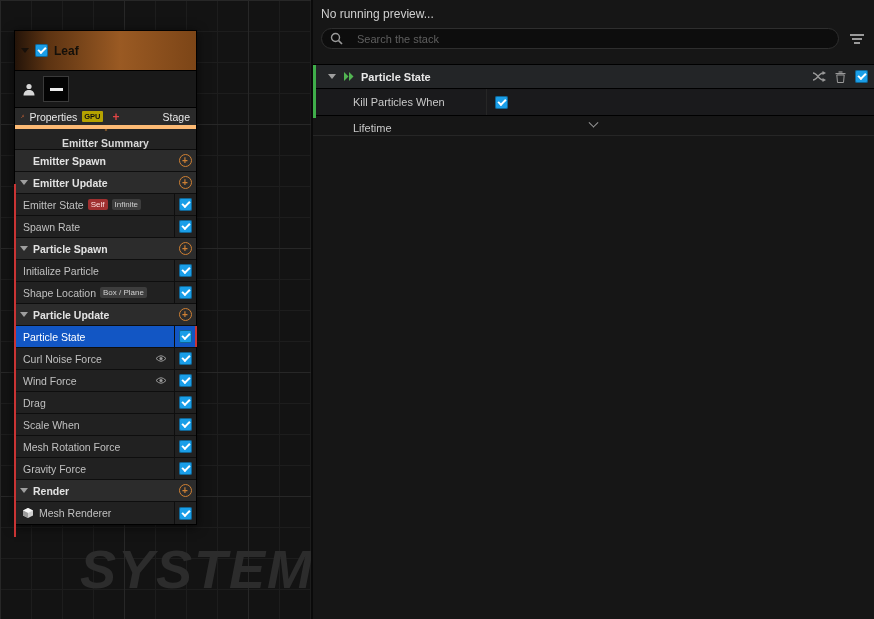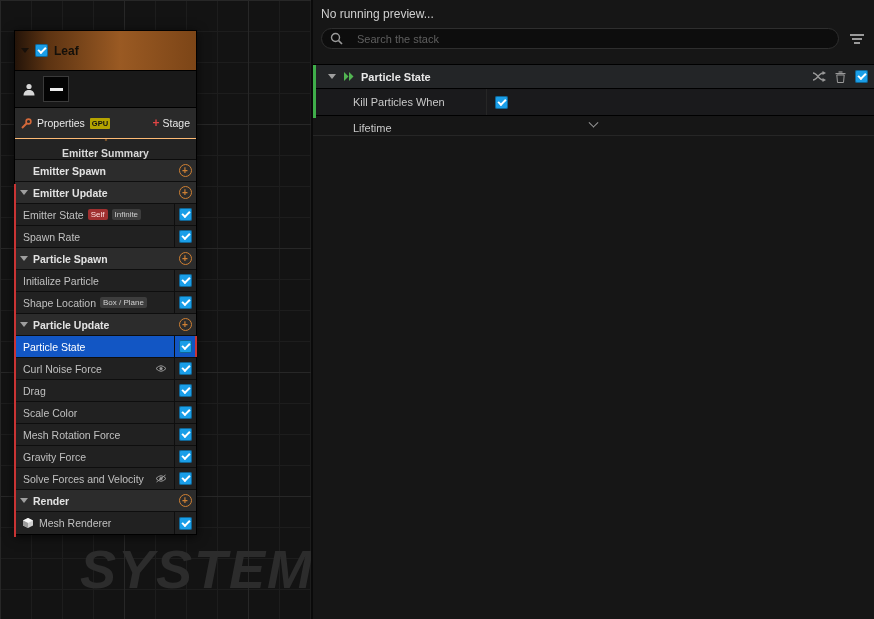--- a/index.html
+++ b/index.html
@@ -38,28 +38,28 @@
     display:flex; align-items:center; gap:6px; padding:0 6px;
   }
   .node-title { font-size:12px; font-weight:700; color:#14100a; }
 
   .thumb-row { height:37px; background:#191919; border-bottom:1px solid #000;
                display:flex; align-items:center; gap:8px; padding:0 8px; }
   .thumb { width:26px; height:26px; background:#040404; border:1px solid #3a3a3a;
            display:flex; align-items:center; justify-content:center; }
   .thumb .dash { width:13px; height:3px; background:#ececec; }
 
-  .props-row { height:31px; background:#2a2a2a; border-bottom:1px solid #fdba74;
+  .props-row { height:21px; background:#2a2a2a; border-bottom:4px solid #fdba74;
                display:flex; align-items:center; gap:5px; padding:0 6px; }
   .props-label { font-size:10.5px; color:#e8e8e8; }
   .gpu-badge { font-size:7.5px; font-weight:700; color:#101010; background:#b5a300;
                padding:1px 2px; border-radius:1px; }
   .stage-btn { display:flex; align-items:center; gap:3px; cursor:default; }
   .red-plus { color:#e04545; font-weight:700; font-size:12px; line-height:10px; }
-  .stage-label { font-size:10.5px; color:#e8e8e8; }
+  .stage-label { font-size:10.5px; color:#e8e8e8;margin-left:40px; }
 
   .summary-row { height:21px; background:#232323; border-bottom:1px solid #0c0c0c;
                  display:flex; align-items:center; gap:6px; padding:0 8px;flex-direction:column; }
   .summary-label { font-size:10.5px; font-weight:600; color:#d8d8d8; }
 
   .rows { display:flex; flex-direction:column; }
   .row { height:22px; border-bottom:1px solid #0e0e0e; display:flex; align-items:center; }
   .row:last-child { border-bottom:none; }
   .row.group { background:#2c2c2c; padding-left:5px; gap:5px; }
   .row.module { background:#212121; padding-left:8px; gap:4px; }
@@ -258,65 +258,64 @@
           <span class="sp"></span>
           <svg class="eye" width="12" height="9" viewBox="0 0 12 9">
             <path d="M1 4.5 Q6 -1 11 4.5 Q6 10 1 4.5 Z" fill="none" stroke="#9a9a9a"></path>
               <circle cx="6" cy="4.5" r="1.6" fill="#9a9a9a"></circle>
           </svg>
           <span class="cbcell">
               <span class="cb"></span>
             </span>
         </div>
 
-
-        <div class="row module">
-          <span class="mlabel">Drag</span>
-          <span class="sp"></span>
-          <span class="cbcell">
-              <span class="cb"></span>
-            </span>
-        </div>
-
-        <div class="row module">
-          <span class="mlabel">Scale Color</span>
-          <span class="sp"></span>
-          <span class="cbcell">
-              <span class="cb"></span>
-            </span>
-        </div>
-
-        <div class="row module">
-          <span class="mlabel">Mesh Rotation Force</span>
-          <span class="sp"></span>
-          <span class="cbcell">
-              <span class="cb"></span>
-            </span>
-        </div>
-
-        <div class="row module">
-          <span class="mlabel">Gravity Force</span>
-          <span class="sp"></span>
-          <span class="cbcell">
-              <span class="cb"></span>
-            </span>
-        </div>
-
-        <div class="row module">
-          <span class="mlabel">Solve Forces and Velocity</span>
+        <div class="row module">
+          <span class="mlabel">Wind Force</span>
           <span class="sp"></span>
           <svg class="eye" width="12" height="9" viewBox="0 0 12 9">
             <path d="M1 4.5 Q6 -1 11 4.5 Q6 10 1 4.5 Z" fill="none" stroke="#9a9a9a"></path>
               <circle cx="6" cy="4.5" r="1.6" fill="#9a9a9a"></circle>
-            <line x1="1.5" y1="8" x2="10.5" y2="1" stroke="#9a9a9a"></line>
-          </svg>
-          <span class="cbcell">
-              <span class="cb"></span>
-            </span>
-        </div>
+          </svg>
+          <span class="cbcell">
+              <span class="cb"></span>
+            </span>
+        </div>
+
+        <div class="row module">
+          <span class="mlabel">Drag</span>
+          <span class="sp"></span>
+          <span class="cbcell">
+              <span class="cb"></span>
+            </span>
+        </div>
+
+        <div class="row module">
+          <span class="mlabel">Scale When</span>
+          <span class="sp"></span>
+          <span class="cbcell">
+              <span class="cb"></span>
+            </span>
+        </div>
+
+        <div class="row module">
+          <span class="mlabel">Mesh Rotation Force</span>
+          <span class="sp"></span>
+          <span class="cbcell">
+              <span class="cb"></span>
+            </span>
+        </div>
+
+        <div class="row module">
+          <span class="mlabel">Gravity Force</span>
+          <span class="sp"></span>
+          <span class="cbcell">
+              <span class="cb"></span>
+            </span>
+        </div>
+
 
         <div class="row group">
           <span class="tri-down"></span>
           <span class="glabel">Render</span>
           <span class="sp"></span>
           <span class="cbcell">
               <span class="plus">+</span>
             </span>
         </div>
 

